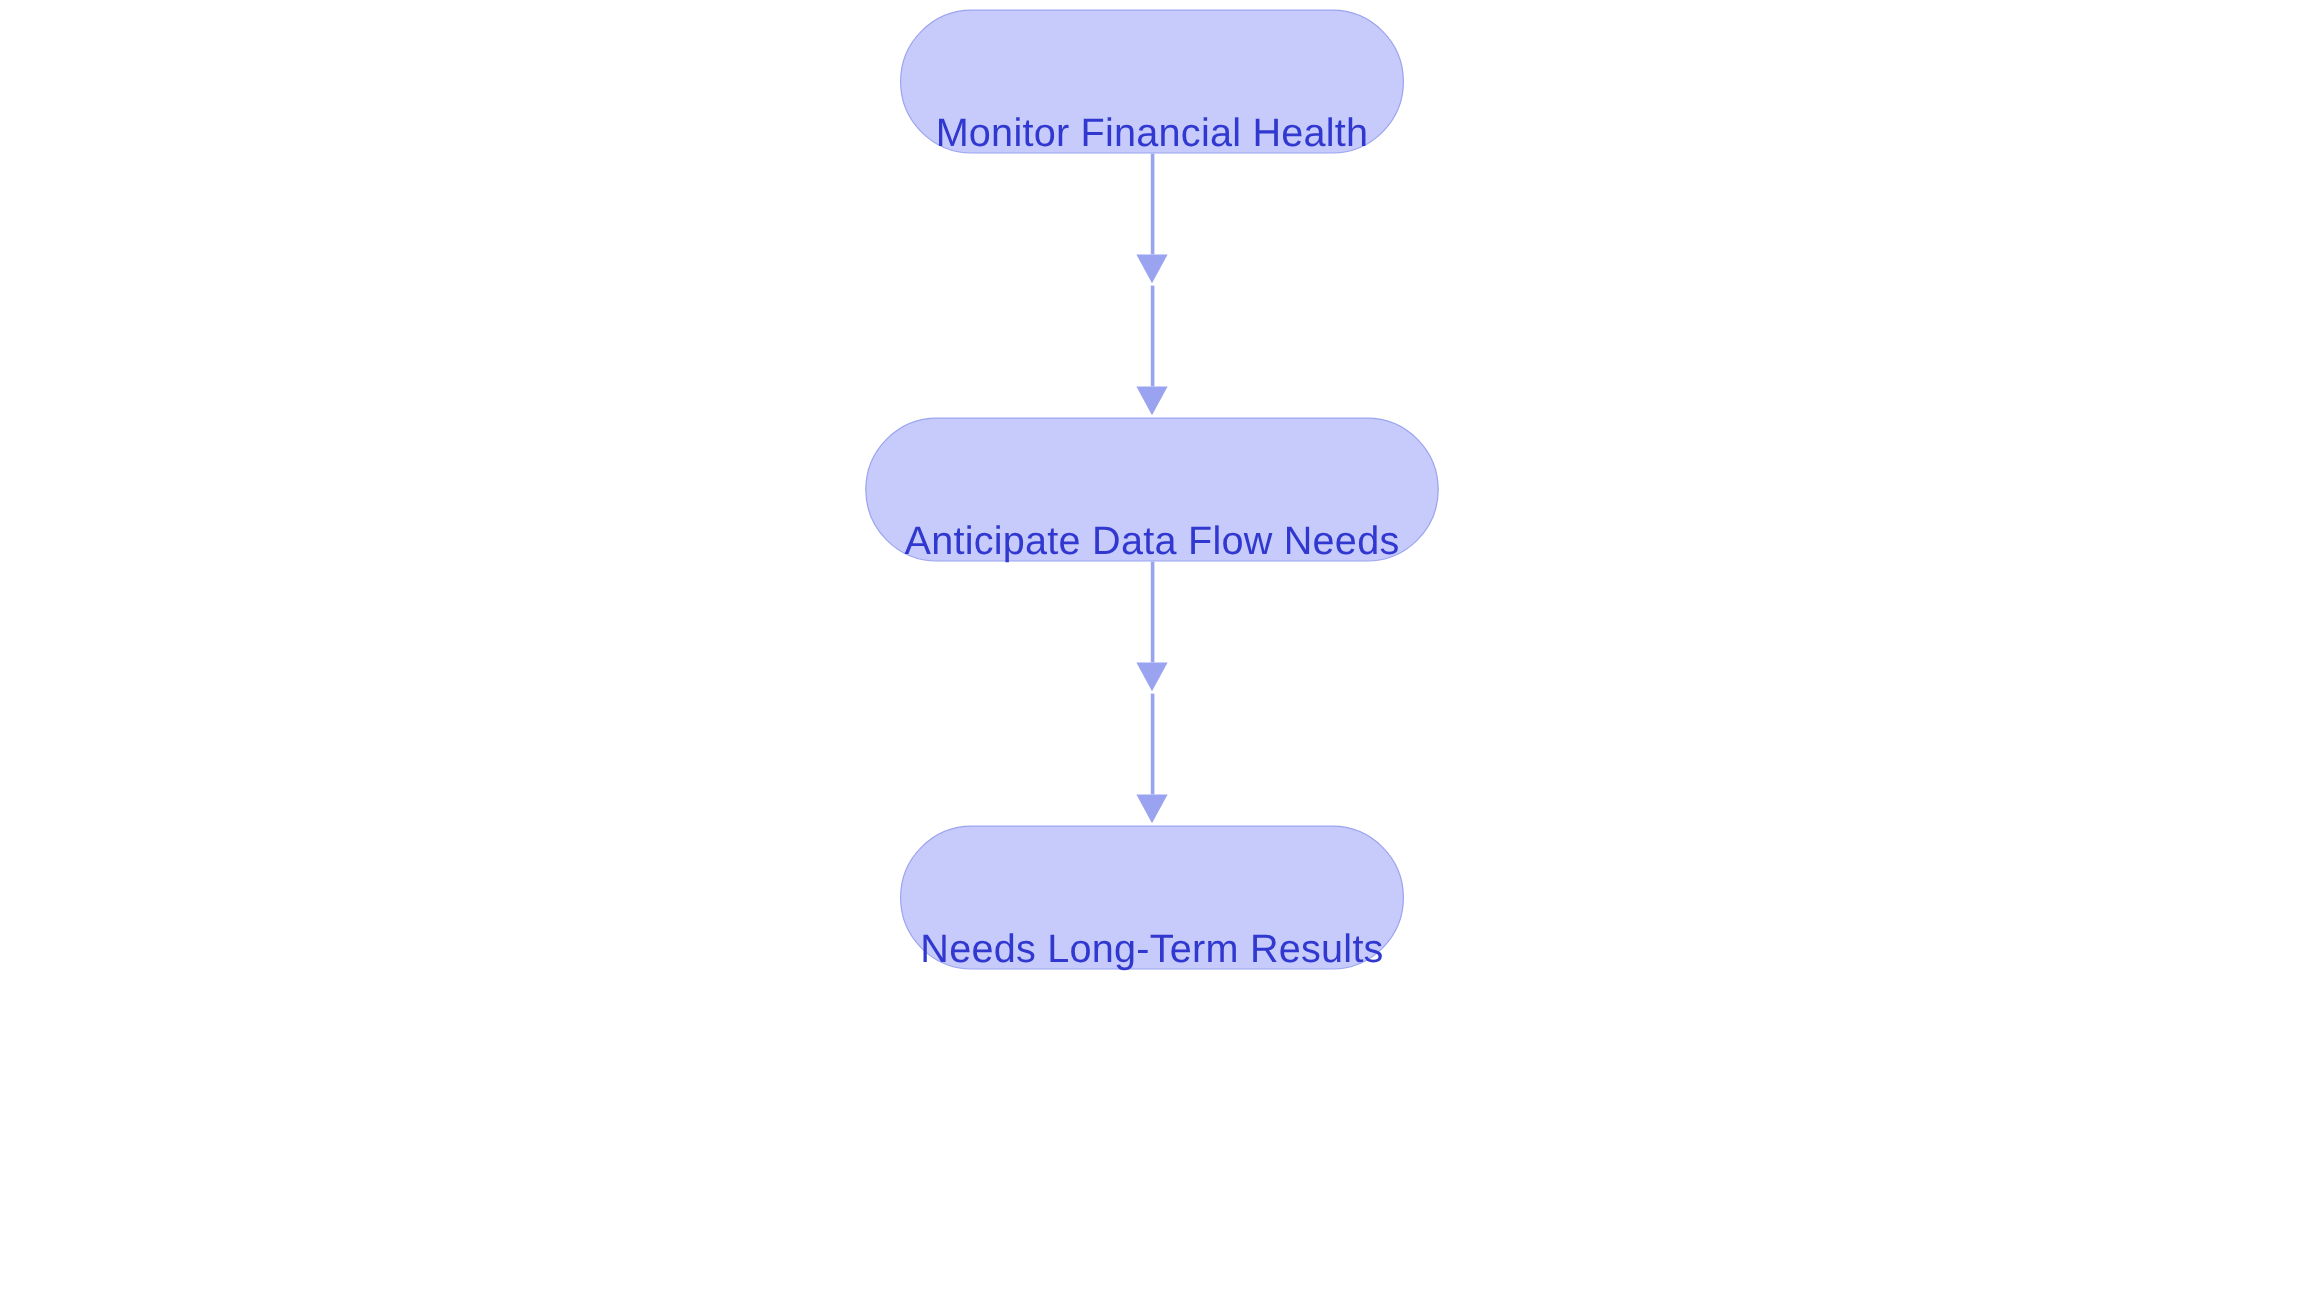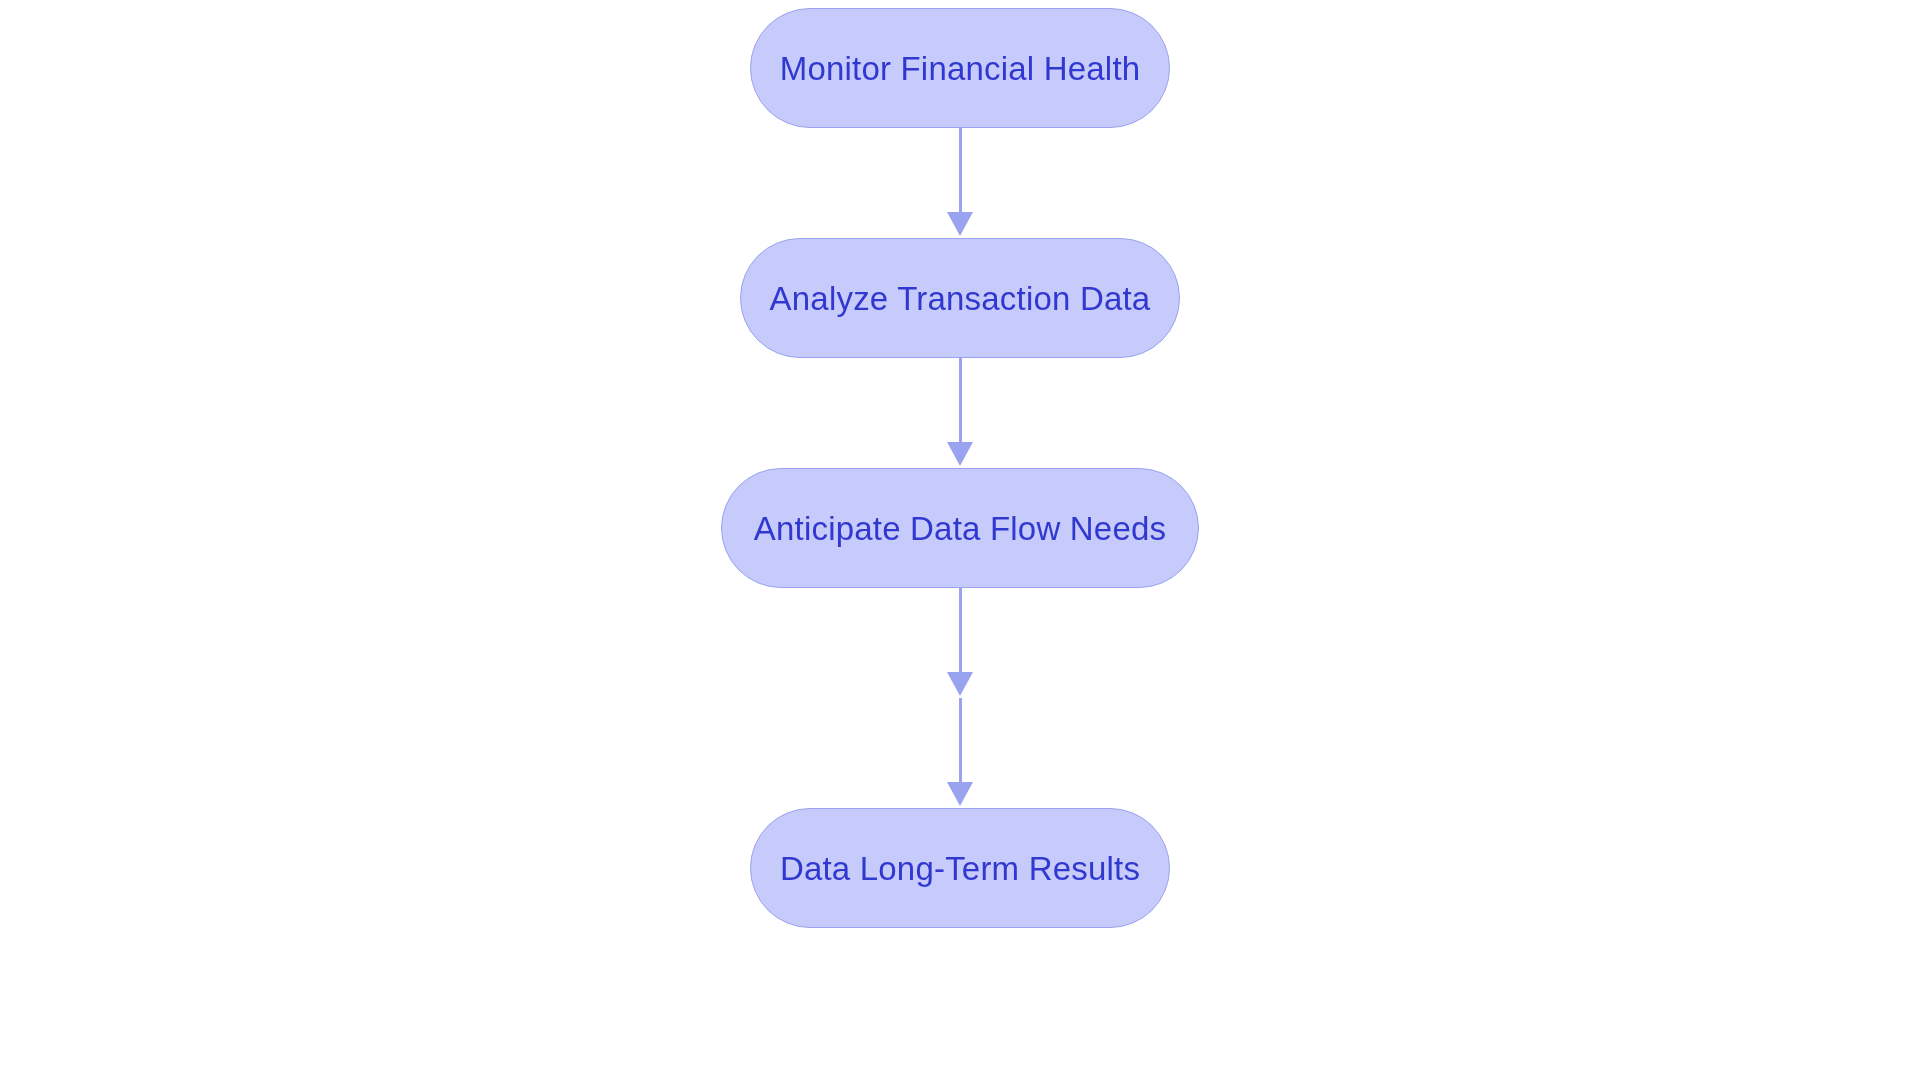--- a/index.html
+++ b/index.html
@@ -29,21 +29,21 @@
     height: 1083px;
     display: flex;
     flex-direction: column;
     align-items: center;
   }
 
   .node {
     box-sizing: border-box;
     height: 120px;
     display: flex;
-    align-items: center;
+    align-items: flex-end;
     justify-content: center;
     background: #c7cbfb;
     border: 1.6px solid #9aa3ef;
     border-radius: 60px;
     padding: 0 44px;
     white-space: nowrap;
   }
 
   .node-label {
     font-family: "Liberation Sans", sans-serif;
@@ -98,23 +98,20 @@
 
     <div class="node node-w1">
       <span class="node-label">Monitor Financial Health</span>
     </div>
 
     <div class="connector">
       <div class="connector-line"></div>
       <div class="connector-arrow"></div>
     </div>
 
-    <div class="node node-w2">
-      <span class="node-label">Analyze Transaction Data</span>
-    </div>
 
     <div class="connector">
       <div class="connector-line"></div>
       <div class="connector-arrow"></div>
     </div>
 
     <div class="node node-w3">
       <span class="node-label">Anticipate Data Flow Needs</span>
     </div>
 
@@ -123,17 +120,17 @@
       <div class="connector-arrow"></div>
     </div>
 
 
     <div class="connector">
       <div class="connector-line"></div>
       <div class="connector-arrow"></div>
     </div>
 
     <div class="node node-w5">
-      <span class="node-label">Data Long-Term Results</span>
+      <span class="node-label">Needs Long-Term Results</span>
     </div>
 
   </div>
 </div>
 
 </body></html>

